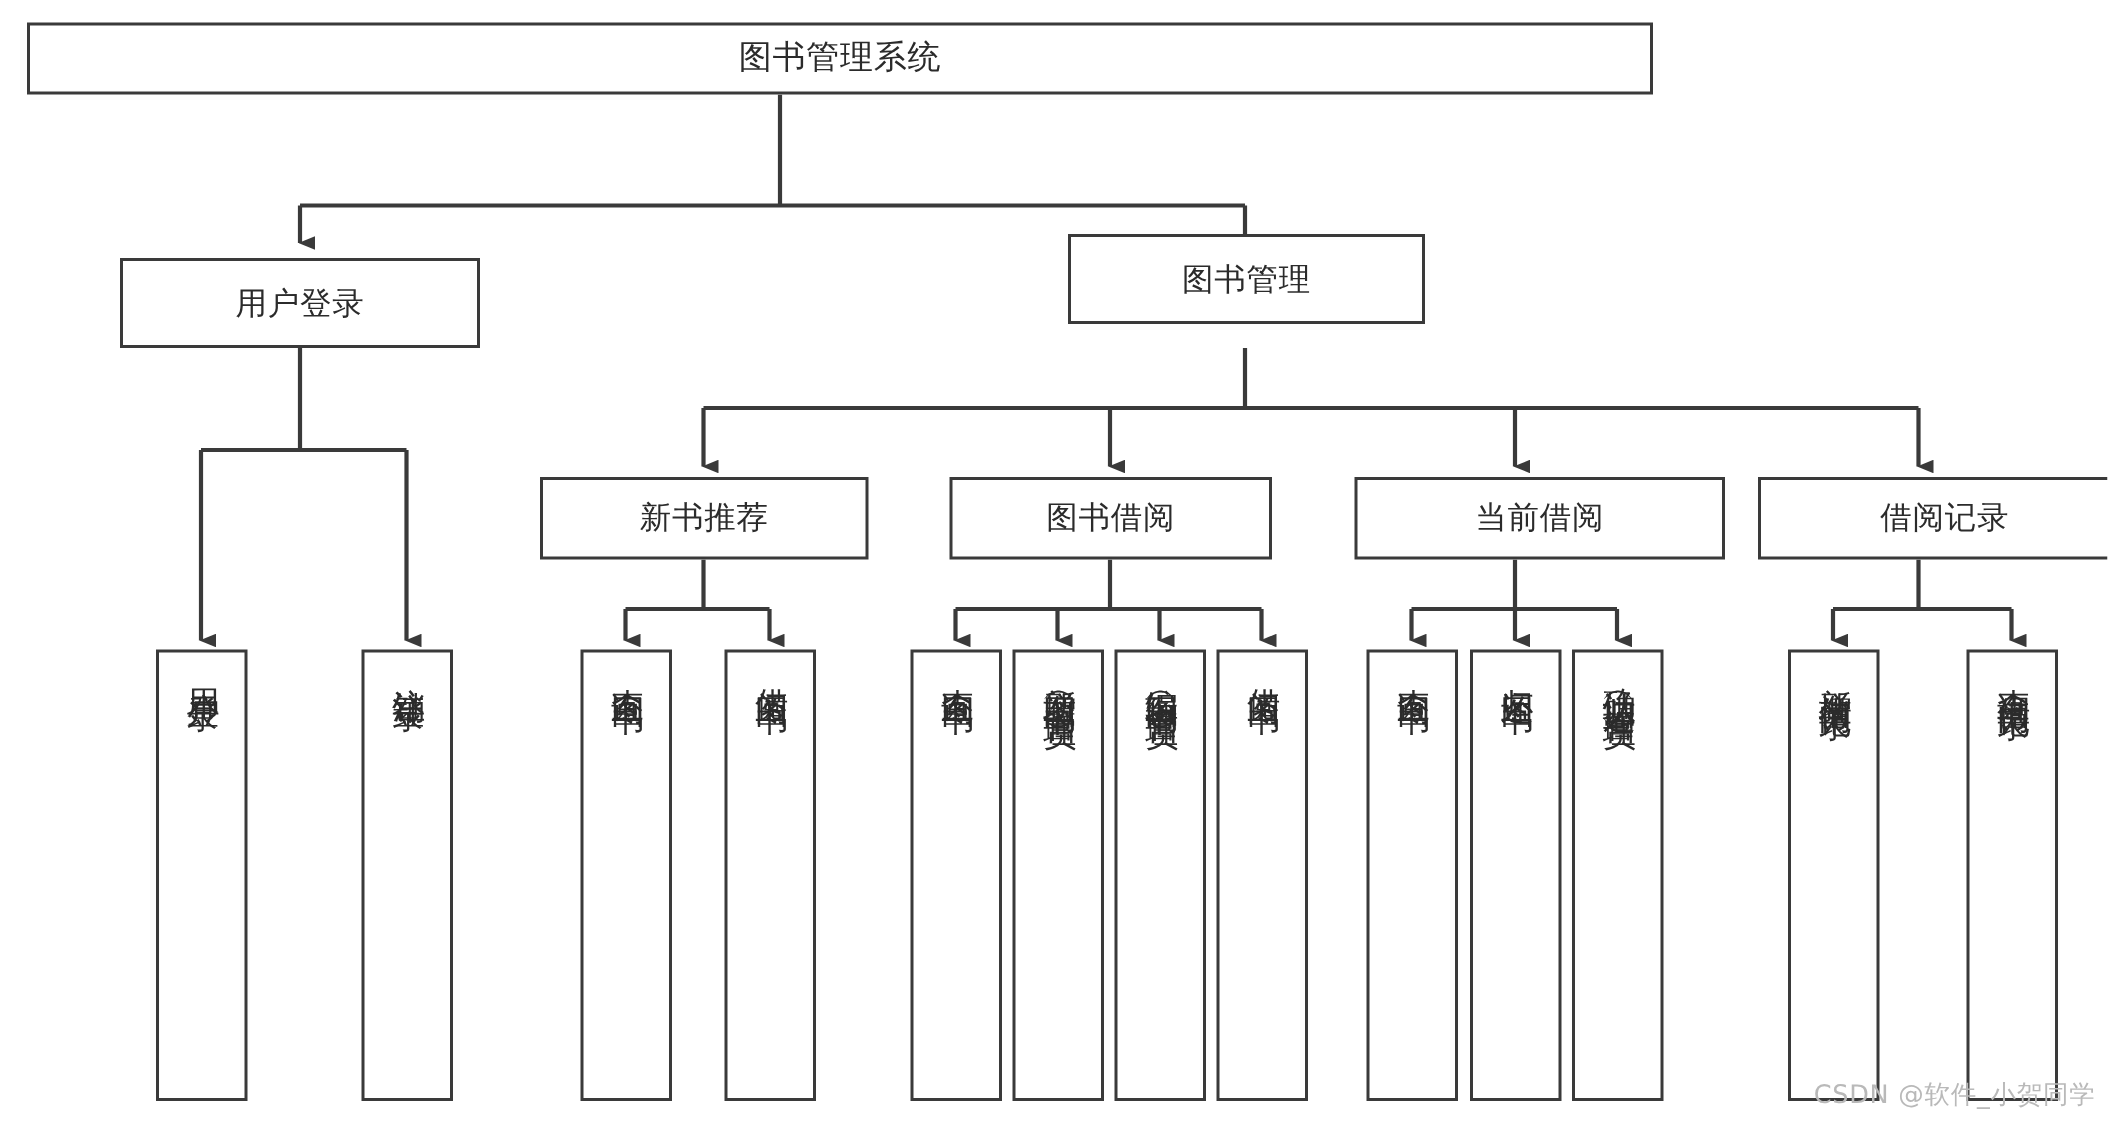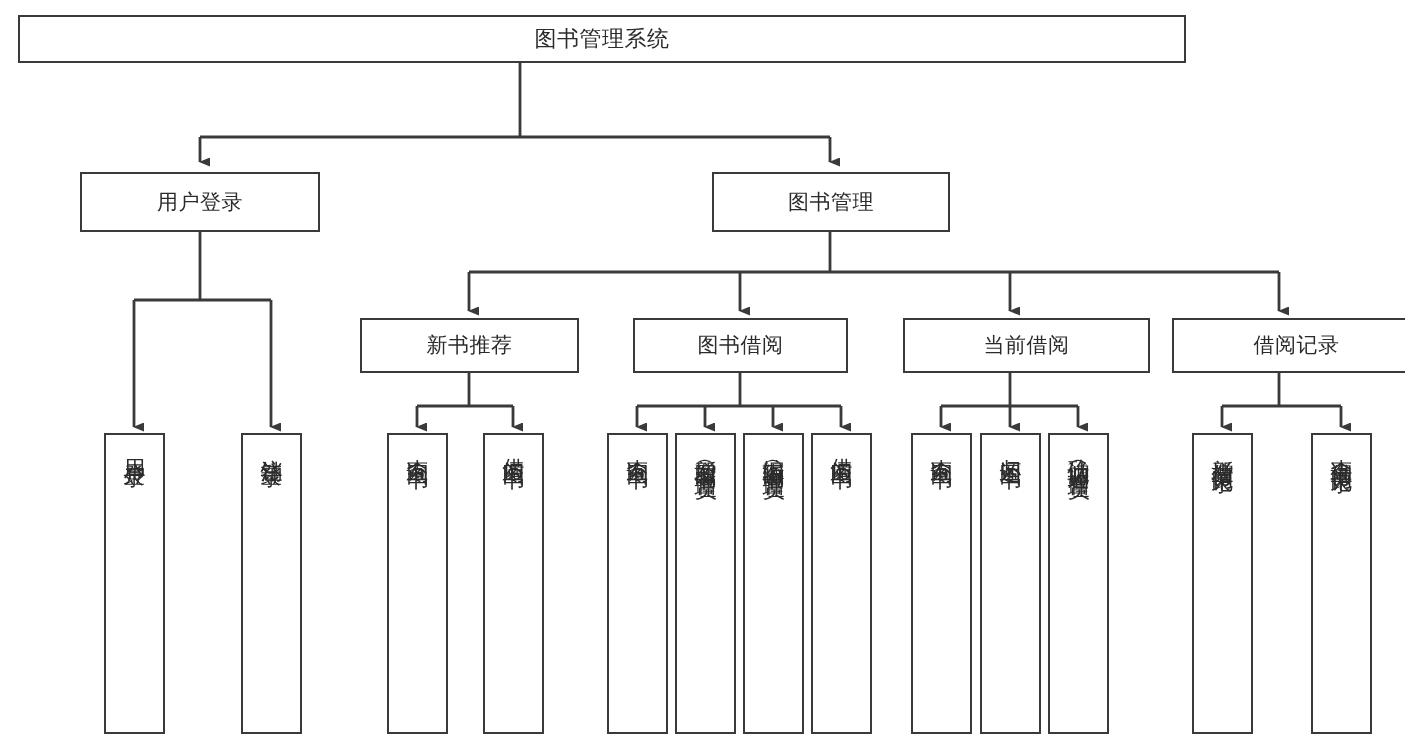--- a/index.html
+++ b/index.html
@@ -125,29 +125,29 @@
       <path d="M1010,406 L1010,427" marker-end="url(#arrowhead)"></path>
       <path d="M1078,406 L1078,427" marker-end="url(#arrowhead)"></path>
 
       <path d="M1279,373 L1279,406"></path>
       <path d="M1222,406 L1341,406"></path>
       <path d="M1222,406 L1222,427" marker-end="url(#arrowhead)"></path>
       <path d="M1341,406 L1341,427" marker-end="url(#arrowhead)"></path>
     </g>
   </svg>
 
-  <div class="node horiz root" style="left:18px; top:15px; width:1168px; height:48px;">
+  <div class="node horiz root" style="left:18px; top:15px; width:1084px; height:48px;">
     <span class="node-label">图书管理系统</span>
   </div>
 
   <div class="node horiz" style="left:80px; top:172px; width:240px; height:60px;">
     <span class="node-label">用户登录</span>
   </div>
 
-  <div class="node horiz" style="left:712px; top:172px; width:238px; height:60px;">
+  <div class="node horiz" style="left:712px; top:156px; width:238px; height:60px;">
     <span class="node-label">图书管理</span>
   </div>
 
   <div class="node horiz" style="left:360px; top:318px; width:219px; height:55px;">
     <span class="node-label">新书推荐</span>
   </div>
 
   <div class="node horiz" style="left:633px; top:318px; width:215px; height:55px;">
     <span class="node-label">图书借阅</span>
   </div>
@@ -205,14 +205,15 @@
   </div>
 
   <div class="node vert" style="left:1192px; top:433px; width:61px; height:301px;">
     <span class="node-label">新增借阅记录</span>
   </div>
 
   <div class="node vert" style="left:1311px; top:433px; width:61px; height:301px;">
     <span class="node-label">查询借阅记录</span>
   </div>
 
+  <div id="watermark">CSDN @软件_小贺同学</div>
 
 </div>
 
 </body></html>

